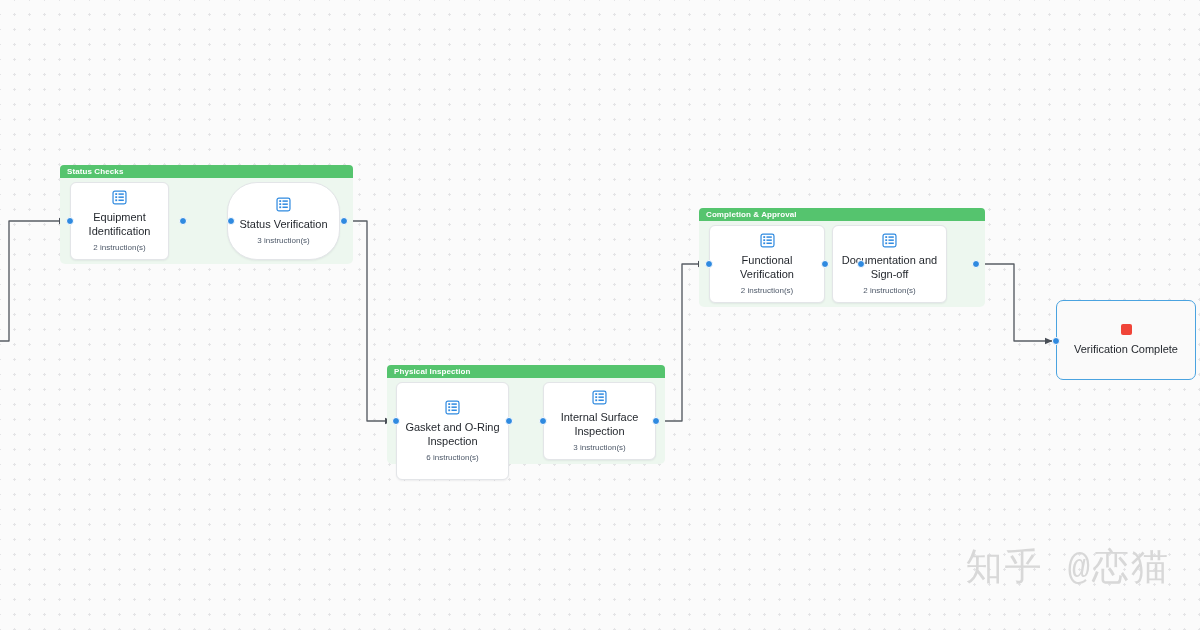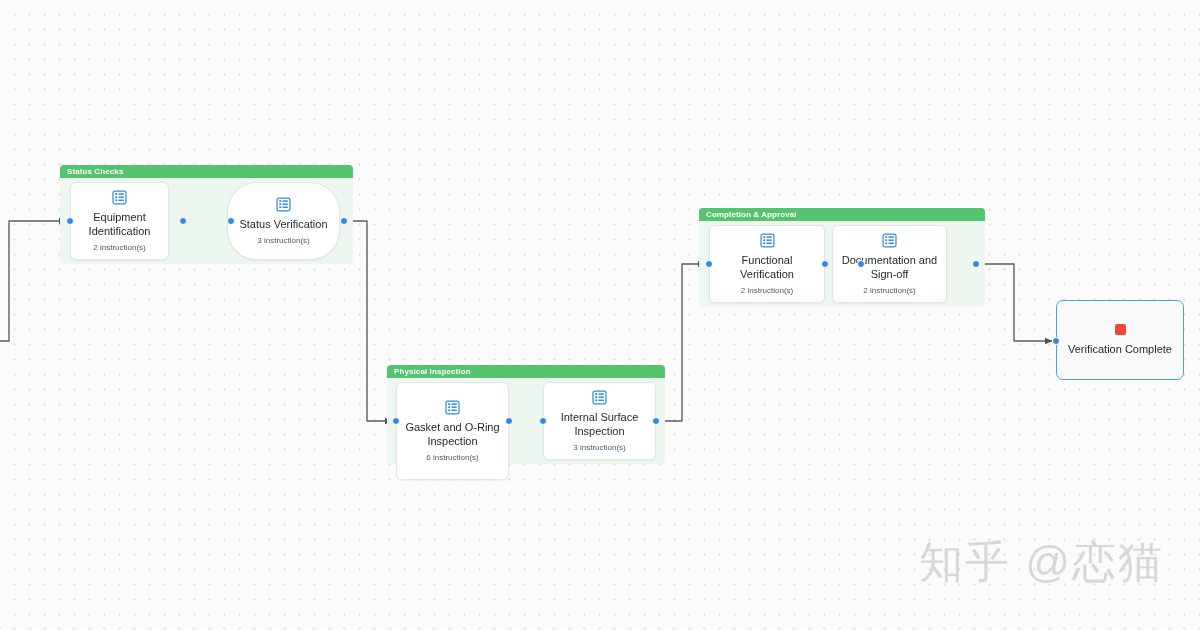--- a/index.html
+++ b/index.html
@@ -134,28 +134,28 @@
     border-radius: 50%;
     background: #2f8ae0;
     border: 1px solid #ffffff;
     box-sizing: border-box;
     z-index: 6;
   }
 
   
   #watermark {
     position: absolute;
-    right: 36px;
+    right: 30px;
     bottom: 38px;
-    font-size: 44px;
+    font-size: 37px;
     color: #d8d8d8;
     letter-spacing: 2px;
     z-index: 8;
     white-space: nowrap;
-    font-family: Liberation Sans, sans-serif;
+    font-family: Liberation Mono, monospace;
   }
 </style>
 </head>
 <body>
 
 <div id="canvas">
 
   <svg id="edges" viewBox="0 0 1200 630" width="1200" height="630">
     <defs>
       <marker id="arrow" viewBox="0 0 10 10" refX="8.5" refY="5" markerWidth="6" markerHeight="6" orient="auto-start-reverse">
@@ -260,21 +260,21 @@
             <rect x="6.9" y="6.85" width="5.7" height="1.6" fill="#2f8ae0"></rect>
             <rect x="3.5" y="10" width="2" height="1.9" fill="#2f8ae0"></rect>
             <rect x="6.9" y="10.15" width="5.7" height="1.6" fill="#2f8ae0"></rect>
           </svg></span>
         <div class="node-title">Documentation and Sign-off</div>
         <div class="node-sub">2 instruction(s)</div>
       </div>
     </div>
 
   <div id="endnode-layer">
-      <div class="endnode" style="left: 1056px; top: 300px; width: 128px; height: 80px; align-items: center;">
+      <div class="endnode" style="left: 1056px; top: 300px; width: 140px; height: 80px; align-items: center;">
         <div class="endnode-icon"></div>
         <div class="endnode-title">Verification Complete</div>
       </div>
     </div>
 
   <div id="handles-layer">
       <div class="handle" style="left: 70px; top: 221px;"></div>
       <div class="handle" style="left: 183px; top: 221px;"></div>
       <div class="handle" style="left: 231px; top: 221px;"></div>
       <div class="handle" style="left: 344px; top: 221px;"></div>

